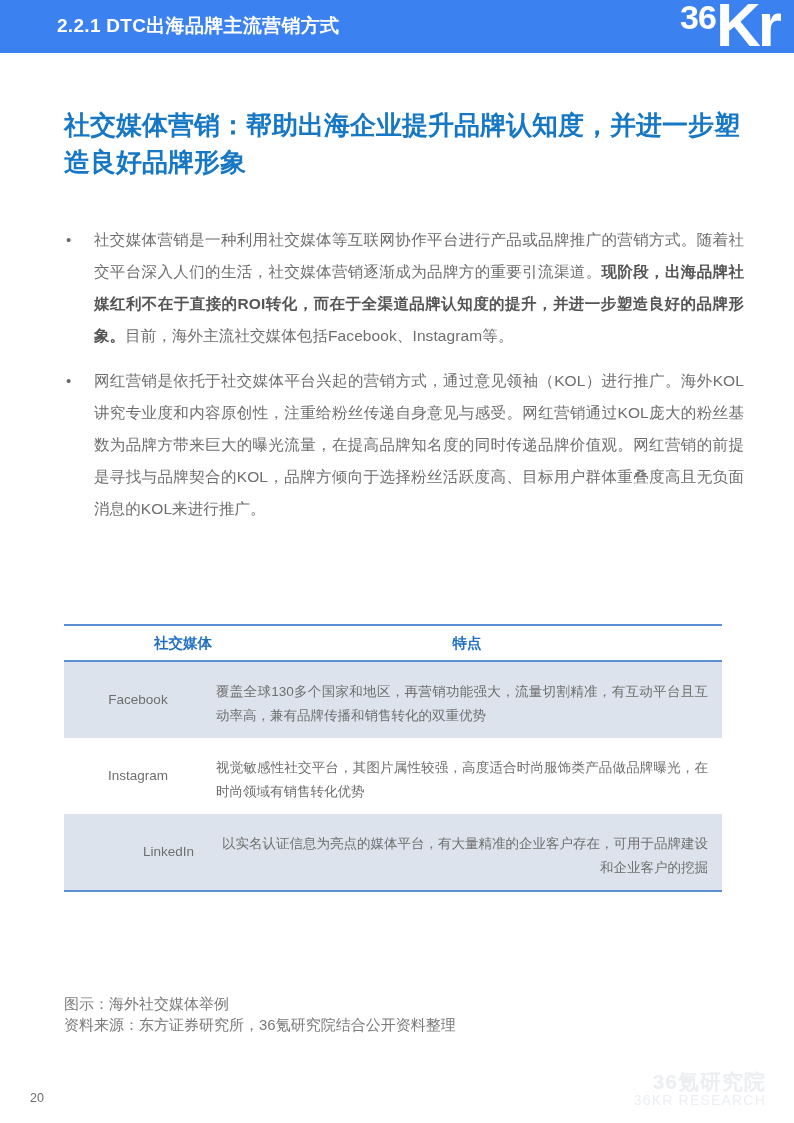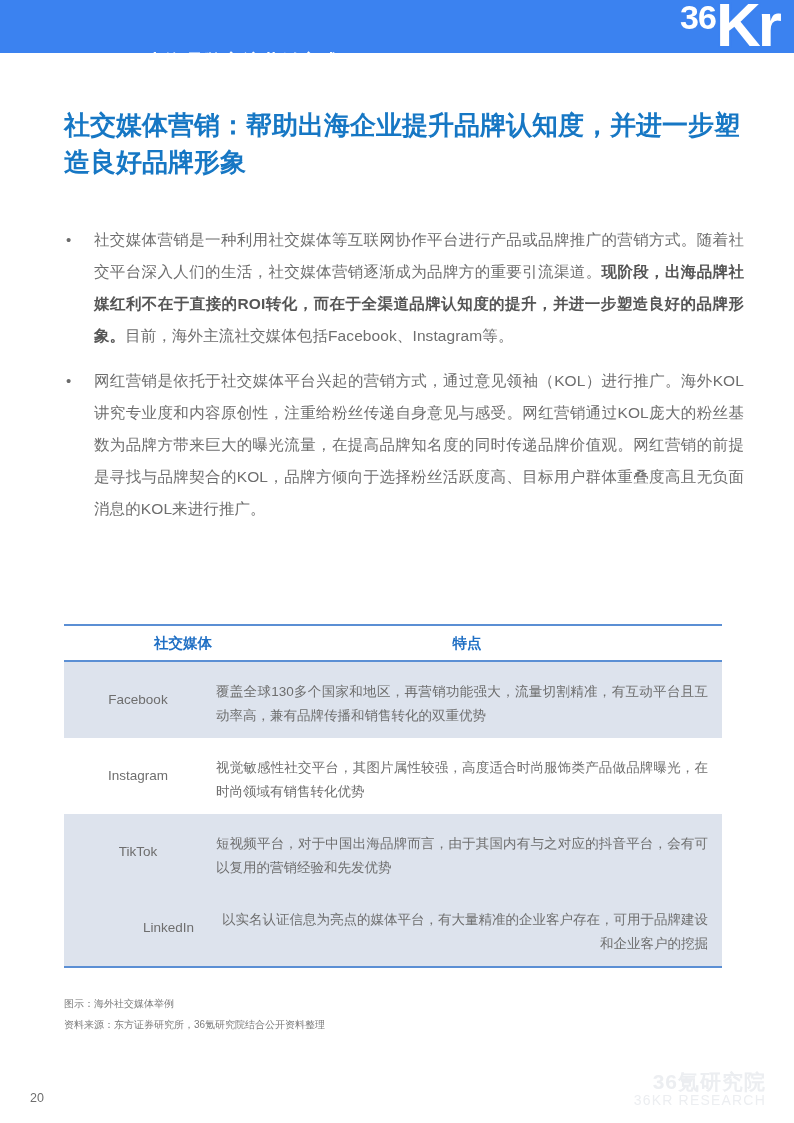--- a/index.html
+++ b/index.html
@@ -27,21 +27,20 @@
   }
   .header-title {
     position: absolute;
     left: 57px;
     top: 13px;
     font-size: 19px;
     font-weight: bold;
     color: #ffffff;
     letter-spacing: 0.3px;
     white-space: nowrap;
-    margin-top: 36px;
   }
   .logo-wrap {
     position: absolute;
     right: 14px;
     top: -4px;
     width: 112px;
     height: 74px;
     pointer-events: none;
   }
   .logo-36 {
@@ -164,21 +163,21 @@
   table.media-table tbody tr:last-child td {
     border-bottom: 2px solid #5b8fd4;
     text-align: right;
   }
 
   
   .notes {
     position: absolute;
     left: 64px;
     top: 993px;
-    font-size: 10px;
+    font-size: 15px;
     line-height: 21px;
     color: #7a7a7a;
   }
 
   
   .page-num {
     position: absolute;
     left: 30px;
     bottom: 18px;
     font-size: 12.5px;
@@ -238,24 +237,20 @@
     <tbody id="table-body">
         <tr class="shaded">
           <td class="cell-name">Facebook</td>
           <td class="cell-desc">覆盖全球130多个国家和地区，再营销功能强大，流量切割精准，有互动平台且互动率高，兼有品牌传播和销售转化的双重优势</td>
         </tr>
         <tr class="plain">
           <td class="cell-name">Instagram</td>
           <td class="cell-desc">视觉敏感性社交平台，其图片属性较强，高度适合时尚服饰类产品做品牌曝光，在时尚领域有销售转化优势</td>
         </tr>
         <tr class="shaded">
-          <td class="cell-name">TikTok</td>
-          <td class="cell-desc">短视频平台，对于中国出海品牌而言，由于其国内有与之对应的抖音平台，会有可以复用的营销经验和先发优势</td>
-        </tr>
-        <tr class="shaded">
           <td class="cell-name">LinkedIn</td>
           <td class="cell-desc">以实名认证信息为亮点的媒体平台，有大量精准的企业客户存在，可用于品牌建设和企业客户的挖掘</td>
         </tr>
       </tbody>
   </table>
 </div>
 
 <div class="notes">
   <div>图示：海外社交媒体举例</div>
   <div>资料来源：东方证券研究所，36氪研究院结合公开资料整理</div>

